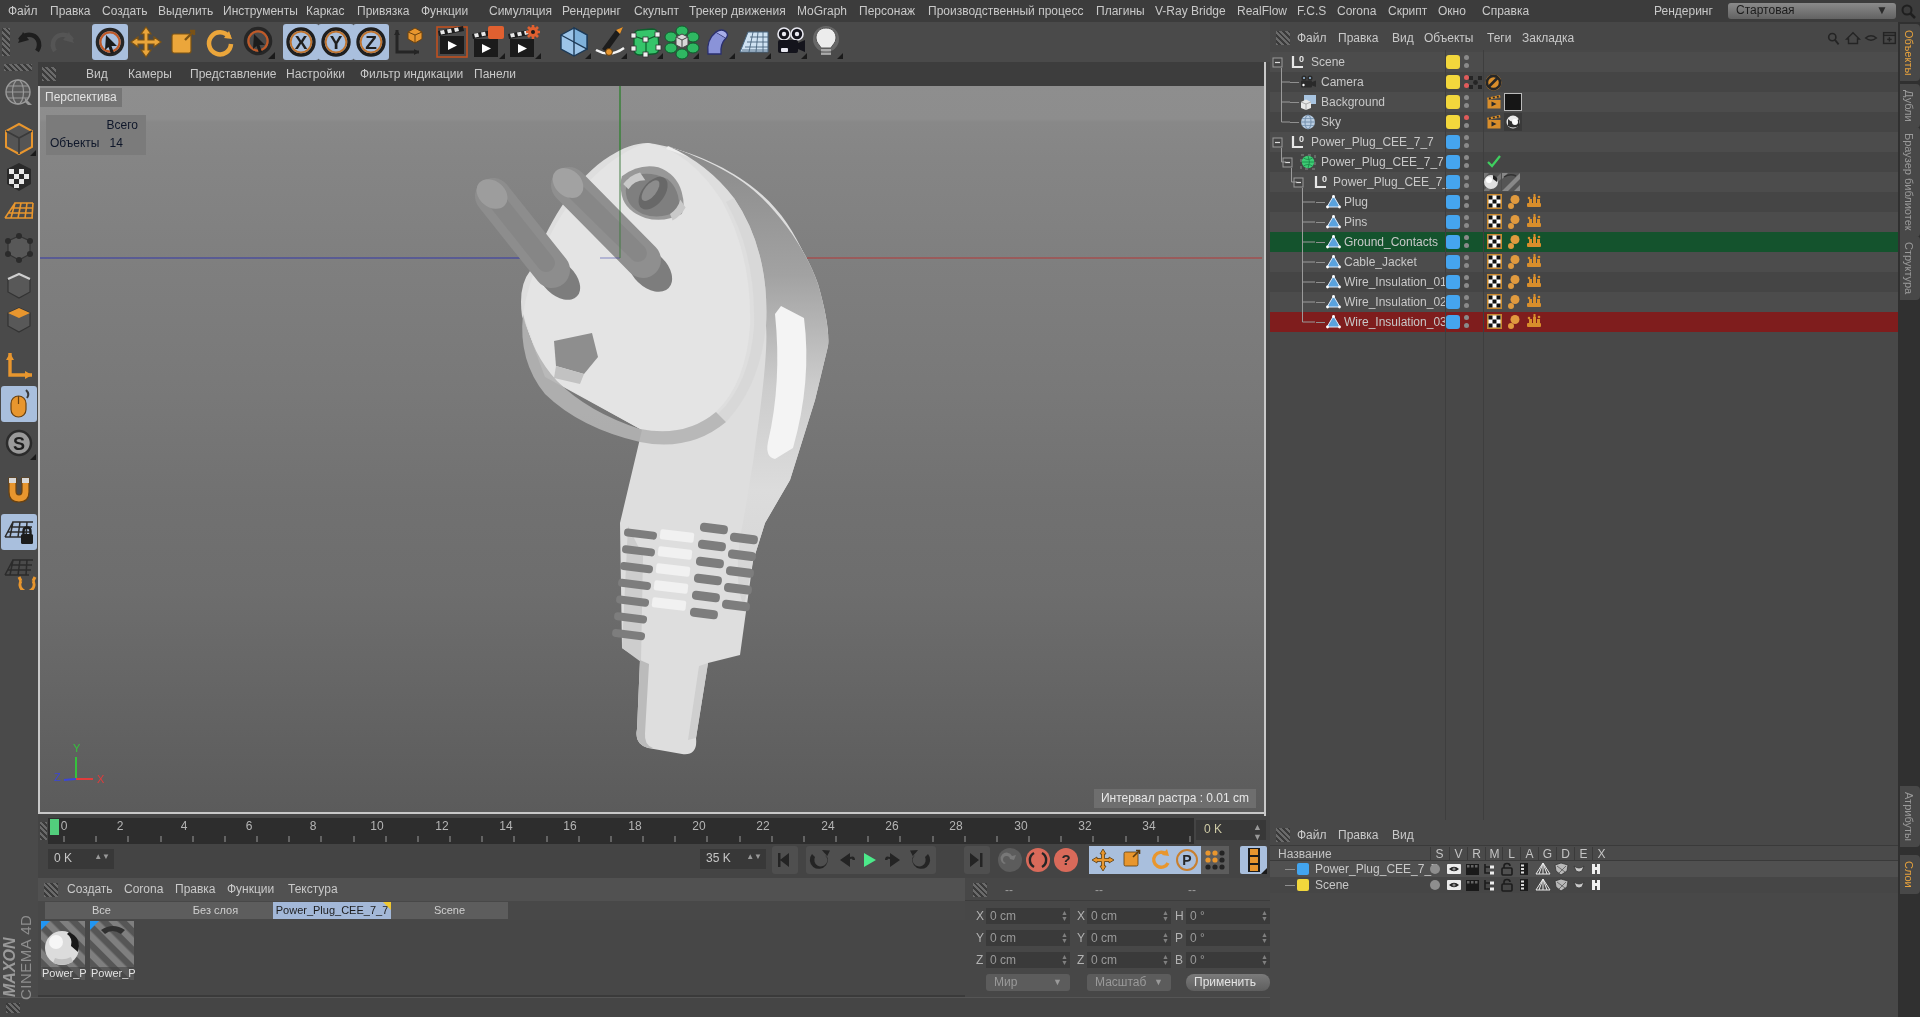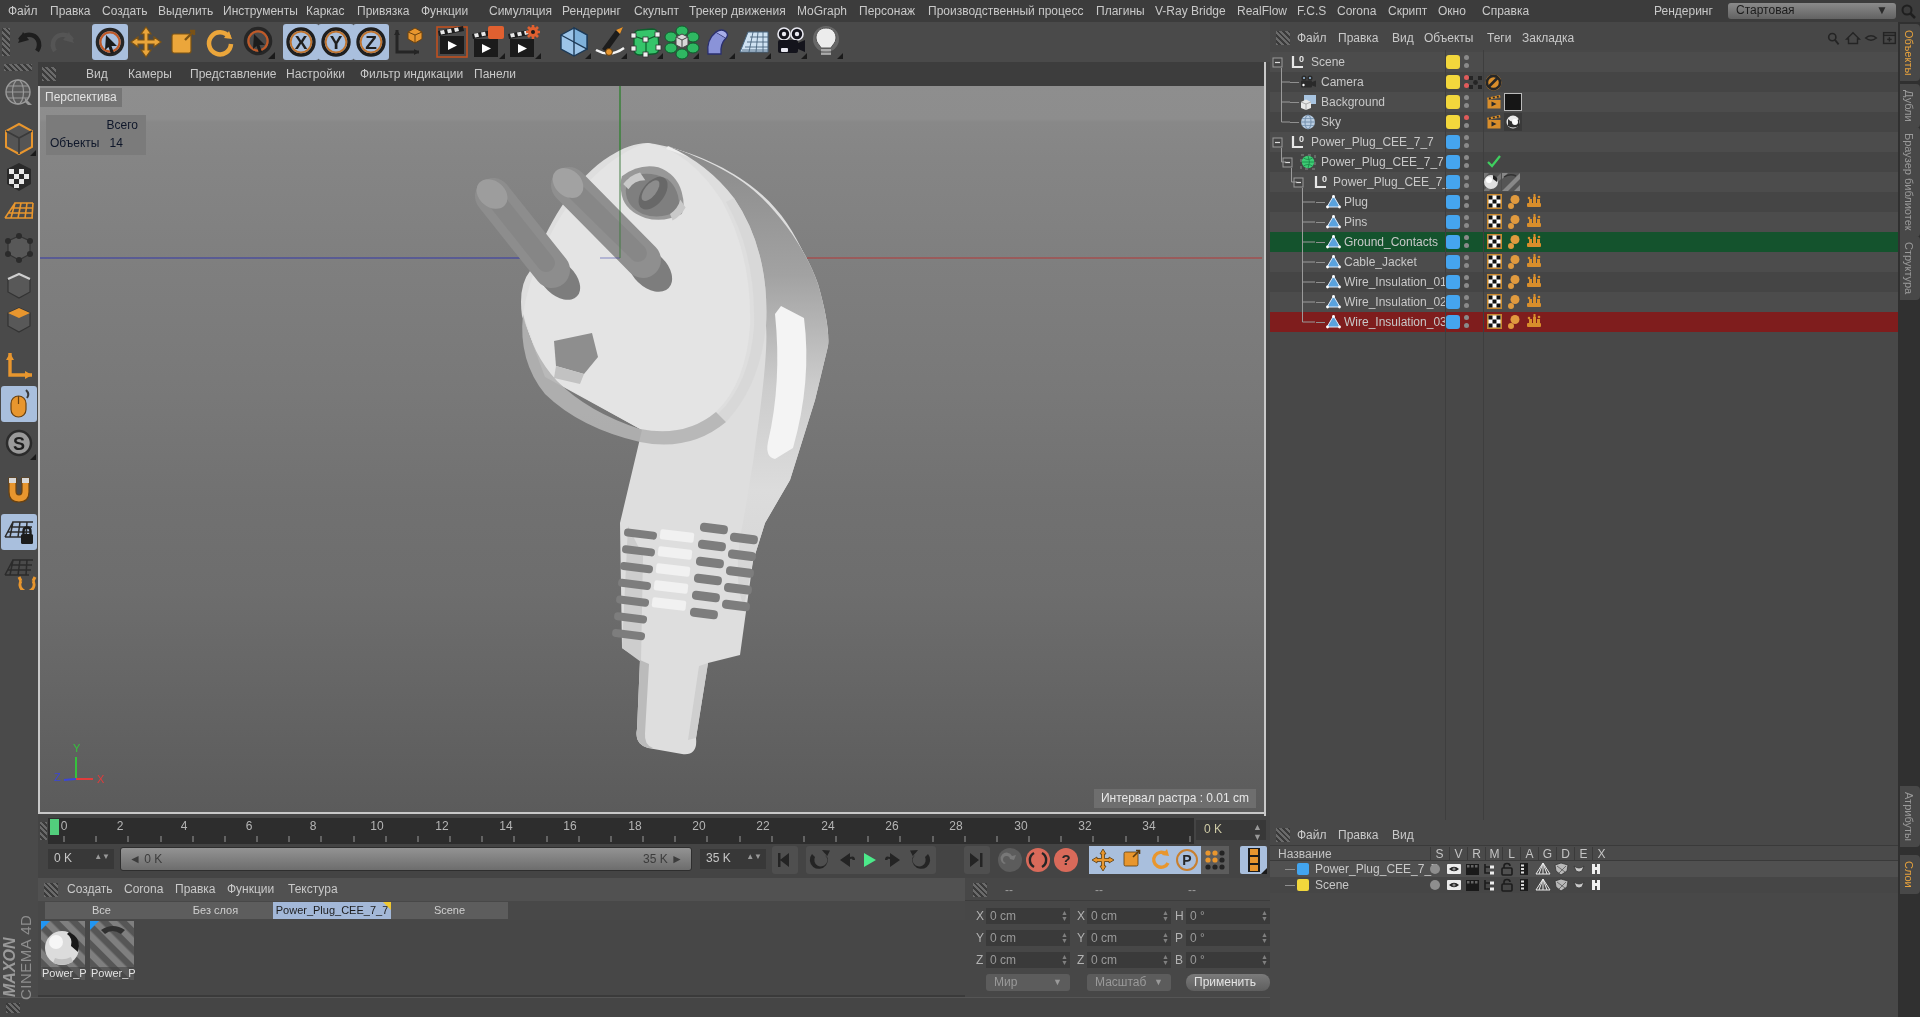--- a/index.html
+++ b/index.html
@@ -1198,24 +1198,20 @@
     </div>
     <div id="fspin">
       <span style="position:absolute;left:8px;top:2px">0 K</span>
       <span style="position:absolute;right:4px;top:2px;color:#999;font-size:9px">▲<br>▼</span>
     </div>
 
     <div class="sbox" style="left:10px;top:33px;width:66px;height:20px">
         <span style="position:absolute;left:6px;top:2px">0 K</span>
         <span style="position:absolute;right:4px;top:3px;color:#999;font-size:8px">▲▼</span>
       </div>
-    <div class="abs" style="left:82px;top:31px;width:572px;height:24px;background:linear-gradient(#939393,#6d6d6d);border-radius:3px;border:1px solid #2e2e2e">
-      <span style="position:absolute;left:8px;top:4px;color:#3c3c3c;font-size:12px">◄ 0 K</span>
-      <span style="position:absolute;right:8px;top:4px;color:#3c3c3c;font-size:12px">35 K ►</span>
-    </div>
     <div class="sbox" style="left:662px;top:33px;width:66px;height:20px">
         <span style="position:absolute;left:6px;top:2px">35 K</span>
         <span style="position:absolute;right:4px;top:3px;color:#999;font-size:8px">▲▼</span>
       </div>
 
     <svg class="abs" style="left:734px;top:30px" width="530" height="28" viewBox="0 0 530 28">
       <g fill="#4f4f4f">
         <rect x="0" y="0" width="26" height="28" rx="3"></rect>
         <rect x="34" y="0" width="130" height="28" rx="3"></rect>
         <rect x="192" y="0" width="26" height="28" rx="3"></rect>

